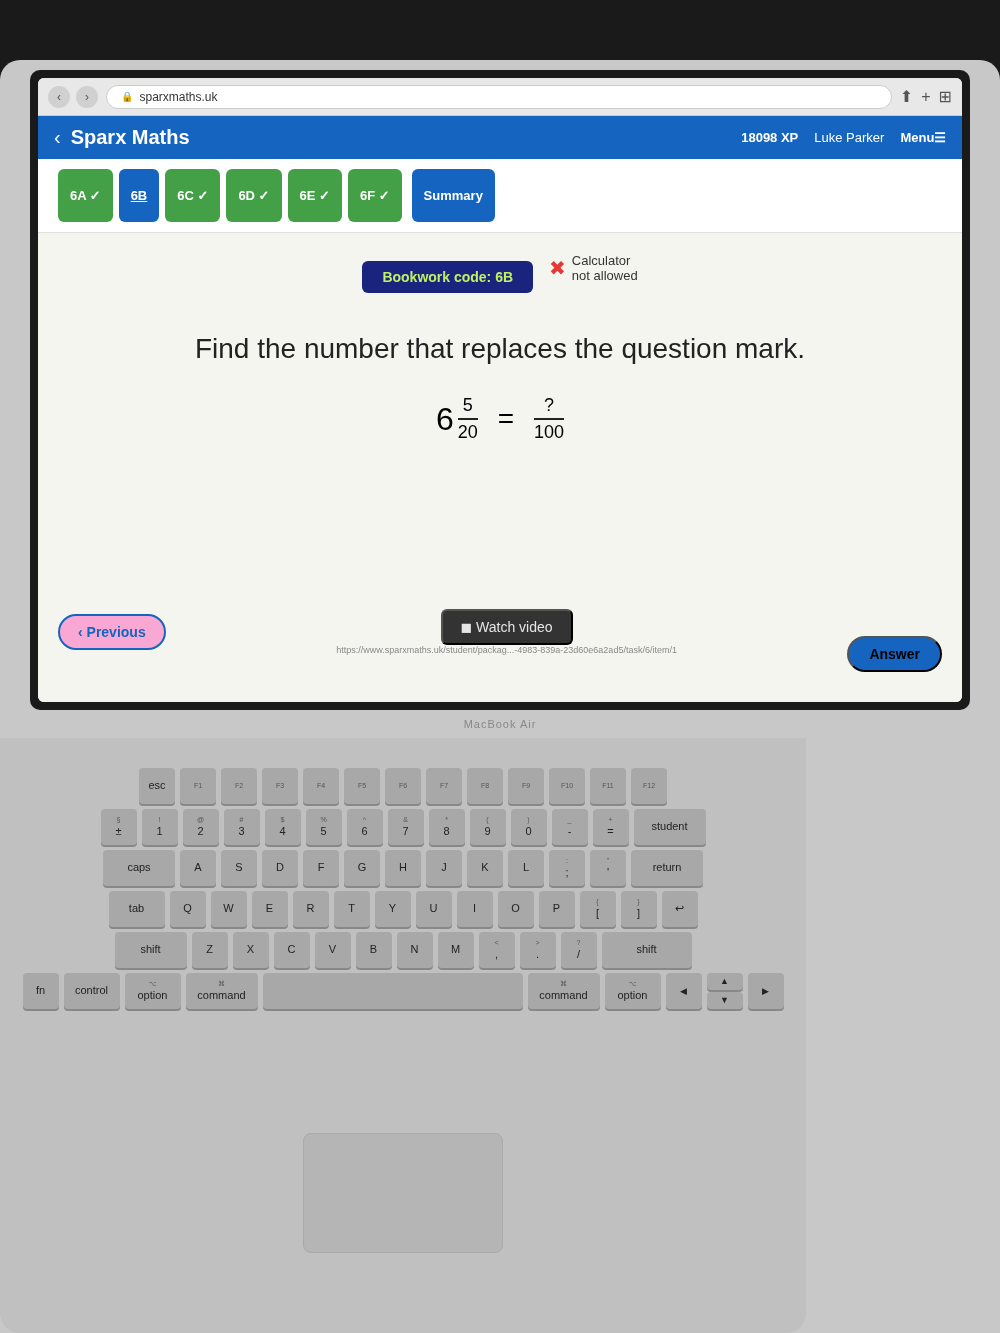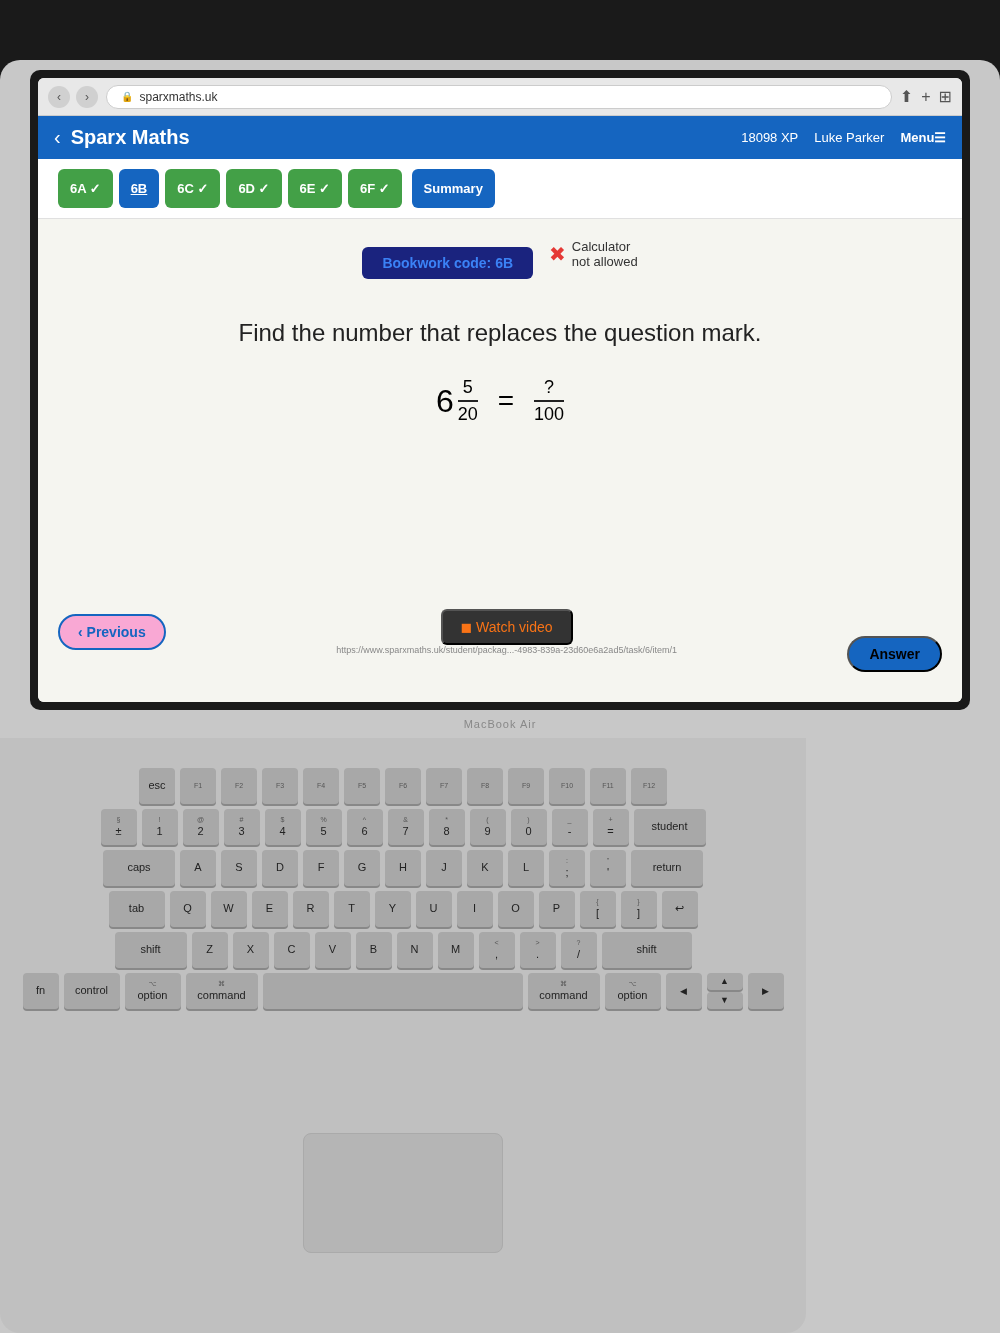--- a/index.html
+++ b/index.html
@@ -129,42 +129,42 @@
 
     .app-header-right {
       display: flex;
       align-items: center;
       gap: 16px;
       color: white;
       font-size: 13px;
     }
 
     .xp-badge {
-      font-weight: 400;
+      font-weight: 700;
     }
 
     .menu-btn {
       display: flex;
       align-items: center;
       cursor: pointer;
       font-weight: 600;
     }
 
     
     .task-tabs {
       background: white;
       padding: 10px 20px;
       display: flex;
       align-items: center;
       gap: 6px;
       border-bottom: 1px solid #e0e0e0;
     }
 
     .tab {
-      padding: 12px 12px;
+      padding: 19px 12px;
       border-radius: 6px;
       font-size: 13px;
       font-weight: 600;
       cursor: pointer;
       display: flex;
       align-items: center;
       gap: 4px;
     }
 
     .tab-completed {
@@ -189,21 +189,21 @@
       flex: 1;
       background: #f5f5f0;
       display: flex;
       flex-direction: column;
       align-items: center;
       padding: 20px;
     }
 
     .bookwork-code {
       background: #1a237e;
-      color: #3b82f6;
+      color: #bef264;
       padding: 8px 20px;
       border-radius: 6px;
       font-size: 14px;
       font-weight: 600;
       margin-bottom: 12px;
     }
 
     .calculator-notice {
       display: flex;
       align-items: center;
@@ -212,21 +212,21 @@
       color: #333;
       margin-bottom: 30px;
     }
 
     .calc-icon {
       font-size: 20px;
       color: #e53935;
     }
 
     .question-text {
-      font-size: 24px;
+      font-size: 28px;
       color: #222;
       text-align: center;
       margin-bottom: 30px;
       font-weight: 400;
     }
 
     .math-expression {
       display: flex;
       align-items: center;
       gap: 20px;
@@ -282,21 +282,21 @@
       font-size: 14px;
       font-weight: 600;
       cursor: pointer;
       display: flex;
       align-items: center;
       gap: 6px;
     }
 
     .watch-video-btn {
       background: #333;
-      color: #f97316;
+      color: #e5e5e5;
       padding: 8px 18px;
       border-radius: 6px;
       font-size: 14px;
       cursor: pointer;
       display: flex;
       align-items: center;
       gap: 8px;
     }
 
     .answer-btn {

